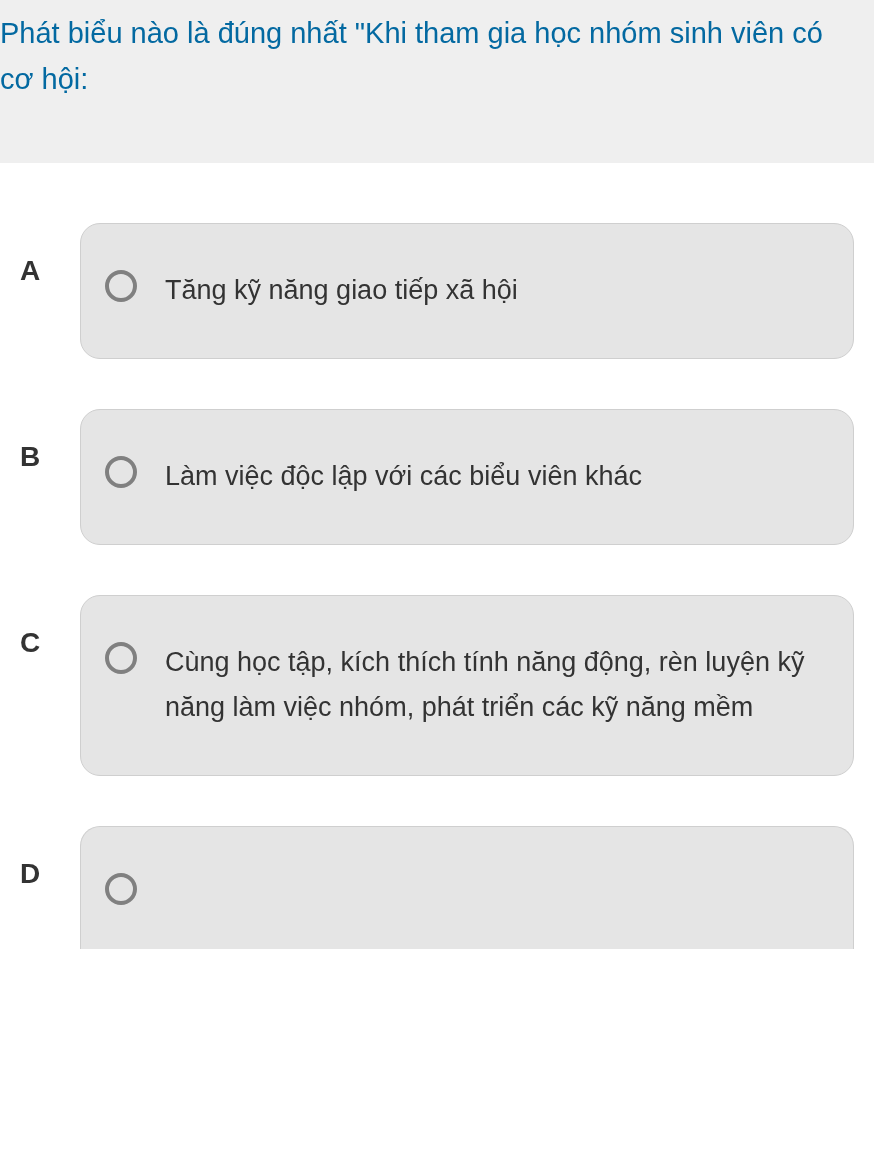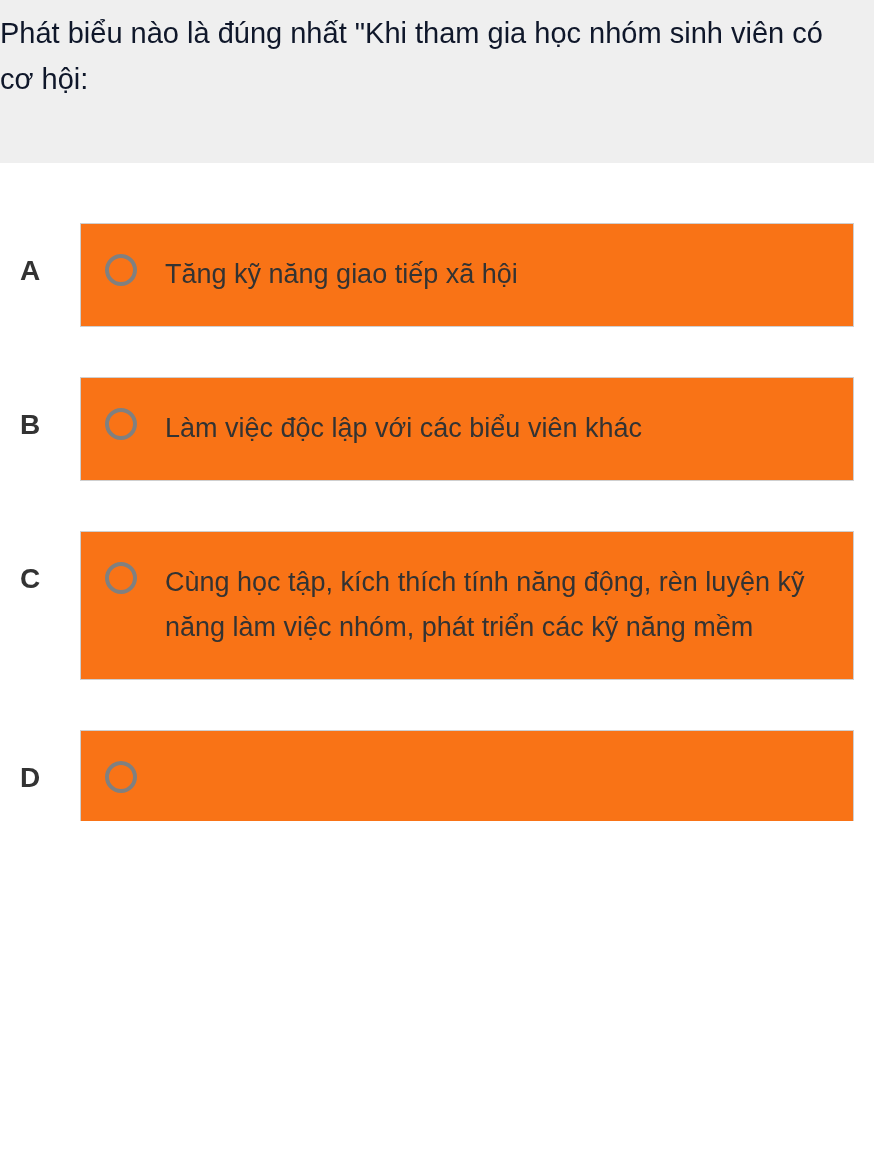--- a/index.html
+++ b/index.html
@@ -10,21 +10,21 @@
     body {
       font-family: Arial, Helvetica, sans-serif;
       width: 874px;
       background: #ffffff;
     }
     .question-header {
       background: #efefef;
       padding: 0 0 60px 0;
     }
     .question-text {
-      color: #0f172a;
+      color: #0369a1;
       font-size: 29px;
       line-height: 1.6;
       font-weight: 400;
       padding: 10px 20px 0 0;
     }
     .options-container {
       background: #ffffff;
       padding: 60px 20px 20px 20px;
     }
     .option-row {
@@ -36,26 +36,26 @@
       font-weight: bold;
       font-size: 28px;
       color: #333333;
       width: 60px;
       flex-shrink: 0;
       padding-top: 32px;
     }
     .option-card {
       flex: 1;
       border: 1px solid #cfcfcf;
-      border-radius: 0;
-      padding: 28px 24px;
+      border-radius: 20px;
+      padding: 44px 24px;
       display: flex;
       align-items: flex-start;
       cursor: pointer;
-      background: #f97316;
+      background: #e5e5e5;
     }
     .radio-circle {
       width: 32px;
       height: 32px;
       border: 4px solid #808080;
       border-radius: 50%;
       flex-shrink: 0;
       margin-right: 28px;
       margin-top: 2px;
     }

